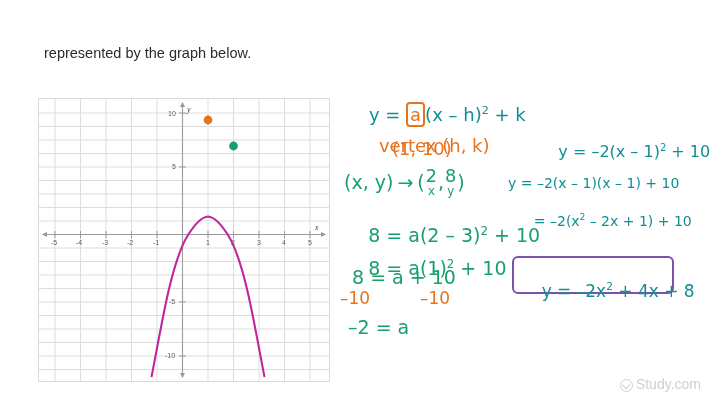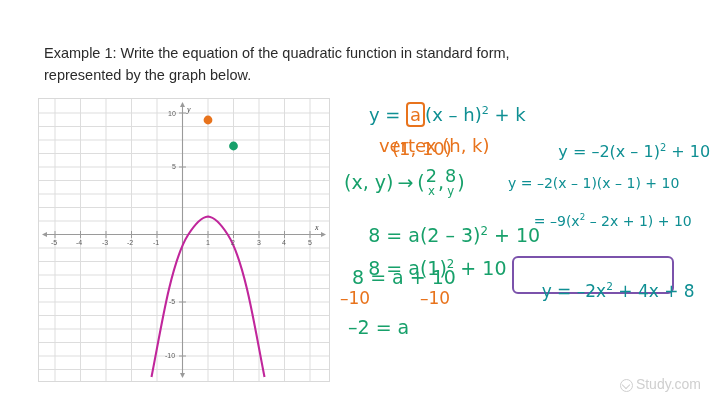--- a/index.html
+++ b/index.html
@@ -107,21 +107,20 @@
     border-bottom:1.3px solid #cfcfcf;
     transform:rotate(-45deg);
   }
 </style>
 </head>
 <body>
 
 <div id="page">
 
   <div class="prompt">
-    <div>Example 1:  Write the equation of the quadratic function in standard form,</div>
     <div>represented by the graph below.</div>
   </div>
 
   <div class="graph-panel">
     <svg class="grid-svg" width="290" height="282" viewBox="0 0 290 282">
 
       <g stroke="#dddddd" stroke-width="1">
         <line x1="16" y1="0" x2="16" y2="282"></line>
         <line x1="41.5" y1="0" x2="41.5" y2="282"></line>
         <line x1="67" y1="0" x2="67" y2="282"></line>
@@ -258,21 +257,21 @@
   <div class="hand orange" style="left:420px; top:290px; font-size:17px;">–10</div>
 
   <div class="hand green" style="left:348px; top:318px; font-size:19px;">–2 = a</div>
 
   <div class="hand teal" style="left:538px; top:126px; font-size:16px;">
     <span>y = –2(x – 1)</span><span class="sup">2</span><span> + 10</span>
   </div>
 
   <div class="hand teal" style="left:508px; top:176px; font-size:14px;">y = –2(x – 1)(x – 1) + 10</div>
   <div class="hand teal" style="left:516px; top:198px; font-size:14px;">
-    <span>= –9(x</span><span class="sup">2</span><span> – 2x + 1) + 10</span>
+    <span>= –2(x</span><span class="sup">2</span><span> – 2x + 1) + 10</span>
   </div>
 
   <div class="oval-box" style="left:512px; top:256px; width:158px; height:34px;"></div>
   <div class="hand teal" style="left:520px; top:263px; font-size:17px;">
     <span>y = –2x</span><span class="sup">2</span><span> + 4x + 8</span>
   </div>
 
   <div class="watermark">
     <span class="wm-circle"></span>
     <span>Study.com</span>

